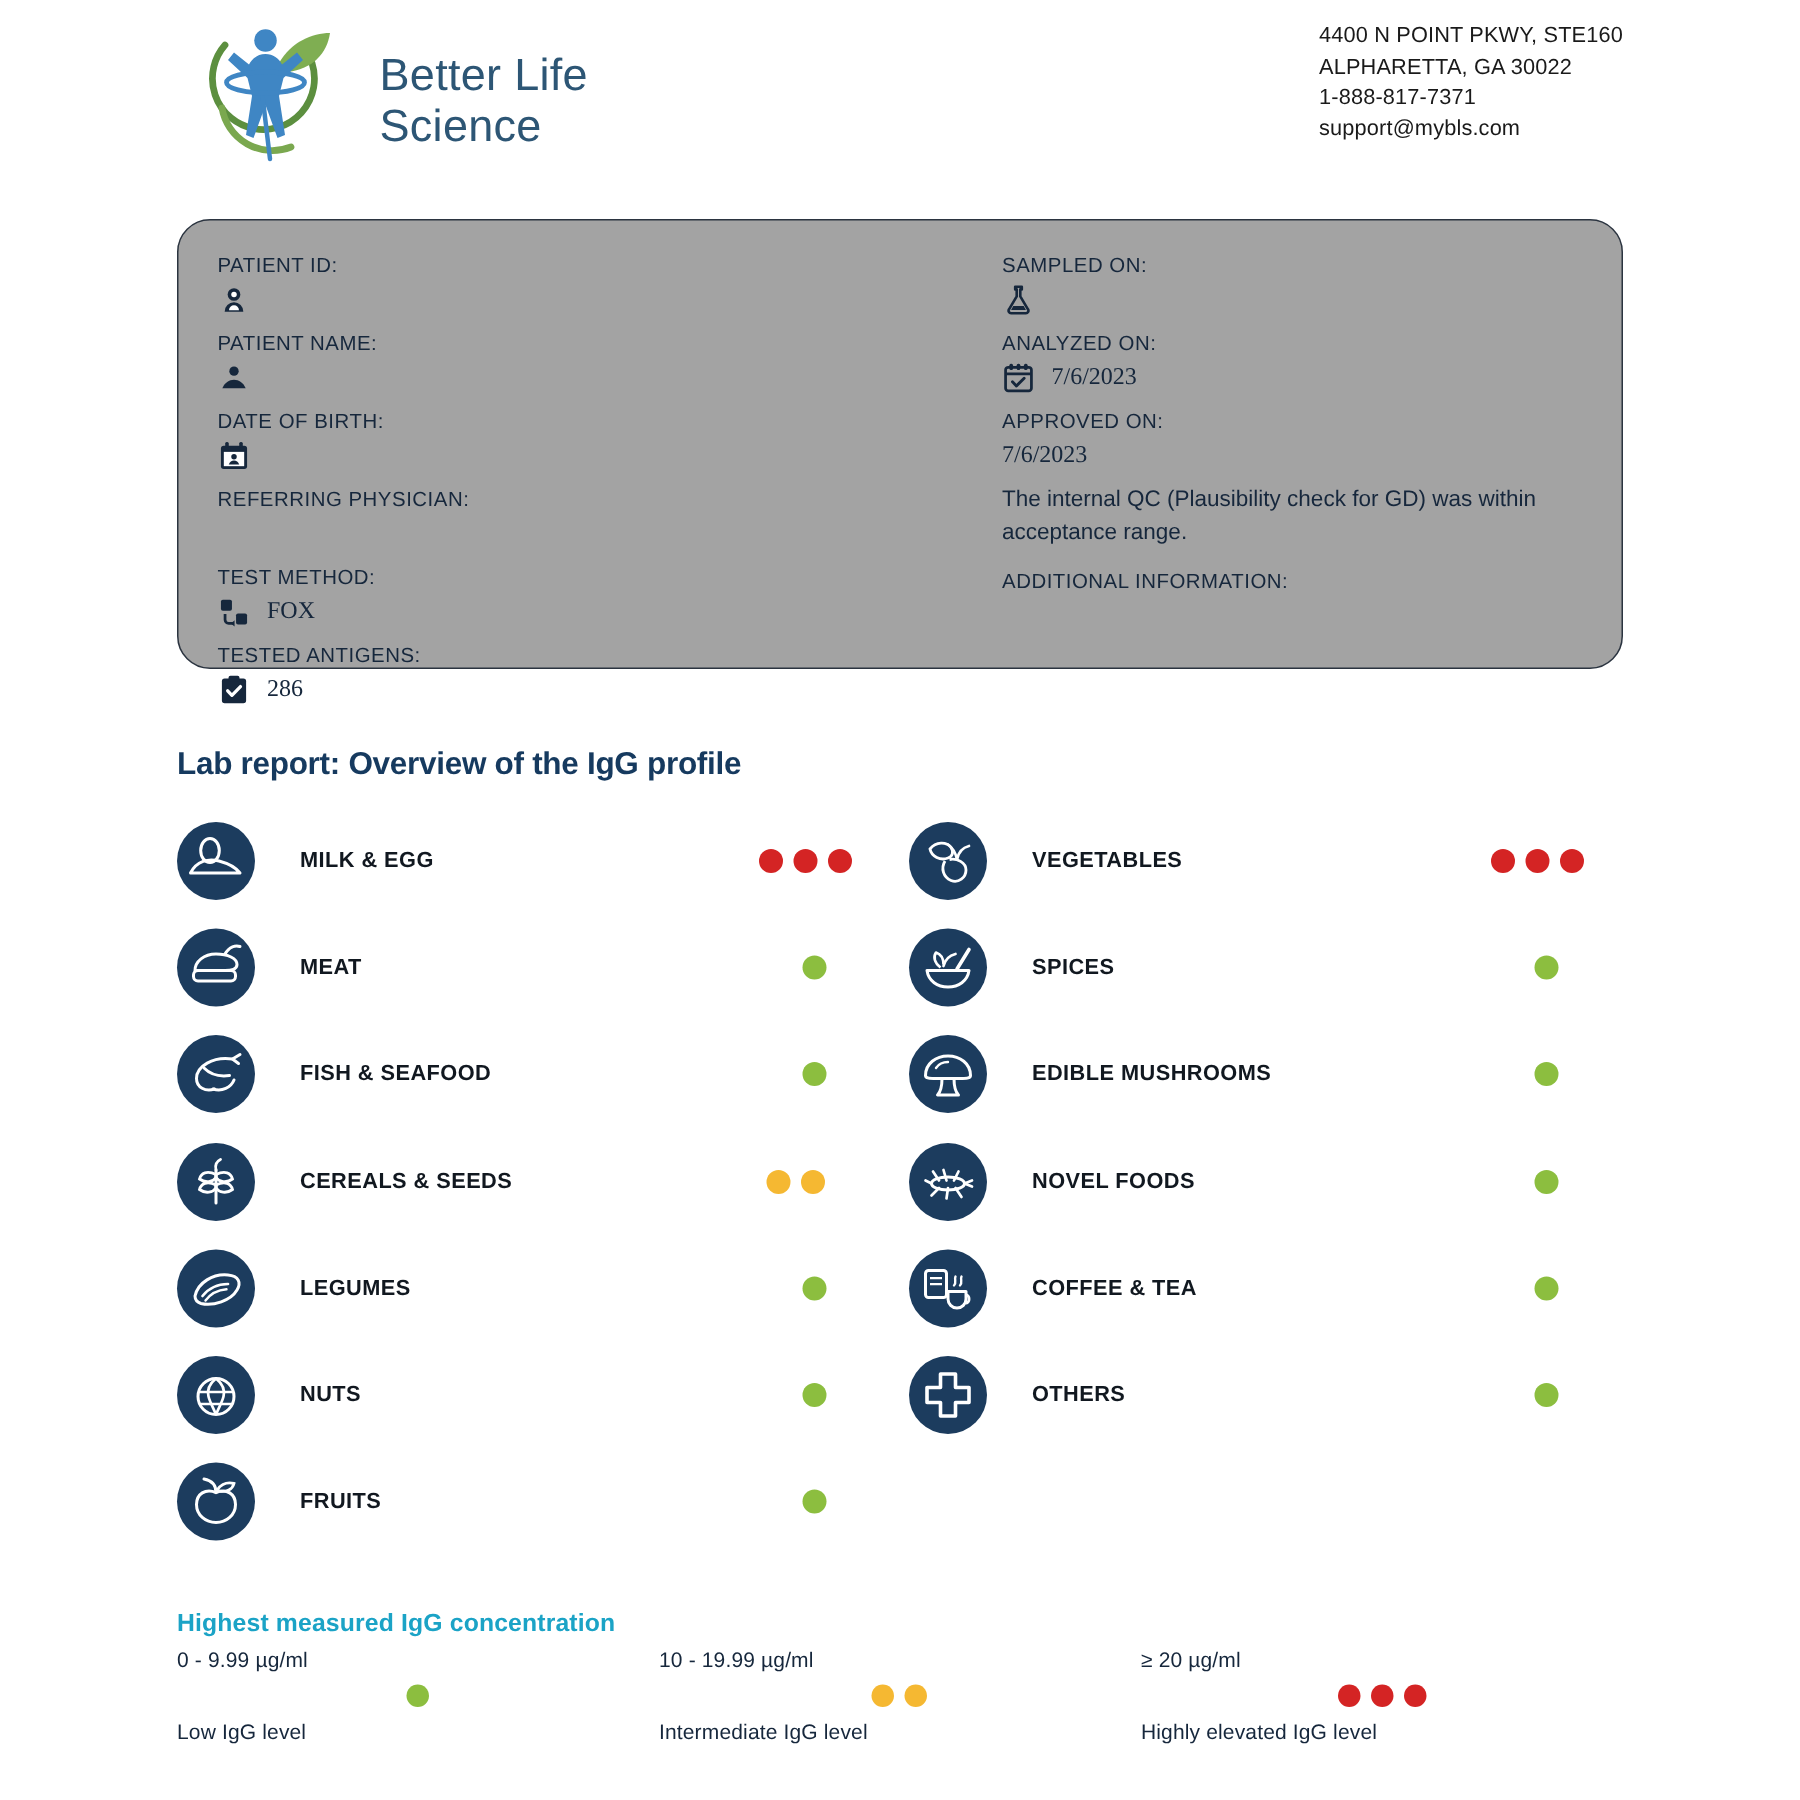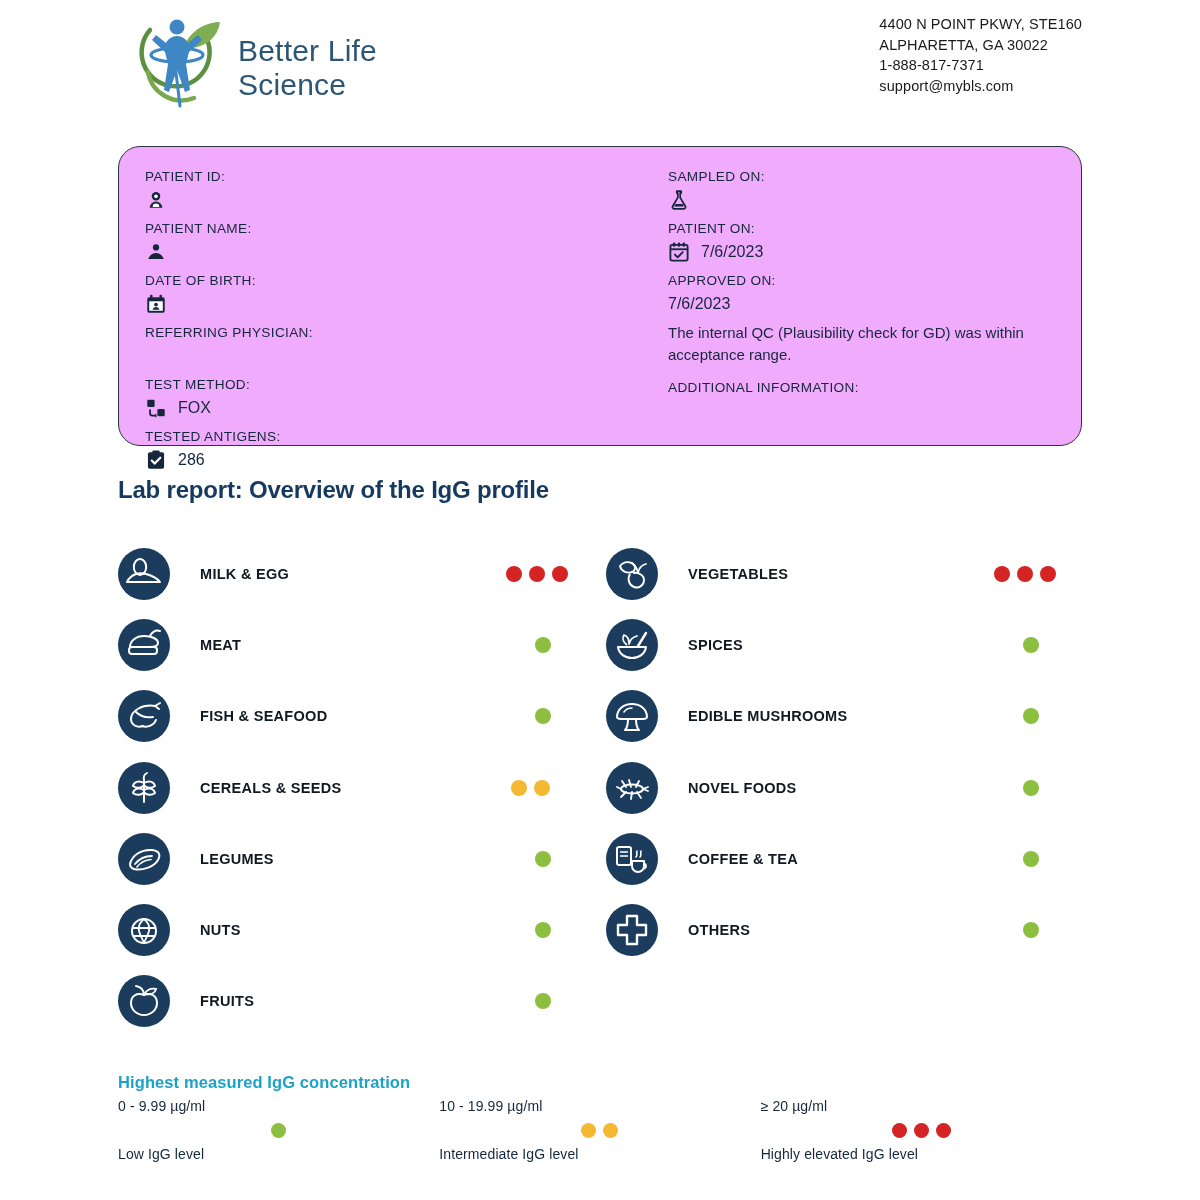--- a/index.html
+++ b/index.html
@@ -13,21 +13,21 @@
   }
 
   
   .header {
     display: flex;
     align-items: flex-start;
     justify-content: space-between;
     padding: 8px 118px 0 128px;
     height: 130px;
   }
-  .logo-wrap { display: flex; align-items: center; gap: 6px; }
+  .logo-wrap { display: flex; align-items: center; gap: 21px; }
   .logo-mark { width: 104px; height: 104px; flex: 0 0 104px; }
   .logo-text {
     font-size: 30px;
     line-height: 1.12;
     color: #2d5675;
     font-weight: 400;
     letter-spacing: .2px;
     padding-top: 16px;
   }
   .contact {
@@ -39,21 +39,21 @@
     letter-spacing: .1px;
   }
 
   
   .patient-box {
     position: absolute;
     left: 118px; top: 146px;
     width: 964px; height: 300px;
     border: 1.4px solid #2b3440;
     border-radius: 22px;
-    background: #f0abfc;
+    background: #a3a3a3;
   }
   .patient-cols {
     display: flex;
     padding: 22px 26px 0 26px;
     height: 100%;
   }
   .pcol { flex: 0 0 50%; }
   .pcol.right { padding-left: 68px; }
 
   .field-label {
@@ -63,40 +63,41 @@
     font-weight: 400;
     margin-top: 8px;
   }
   .field-label:first-child { margin-top: 0; }
   .field-value-row {
     display: flex;
     align-items: center;
     gap: 11px;
     min-height: 26px;
     margin-top: 3px;
+    font-family: Liberation Serif, serif;
   }
   .field-value {
     font-size: 16px;
     color: #16273c;
   }
   .ico { flex: 0 0 auto; display: block; }
 
   .qc-note {
     font-size: 15px;
     line-height: 1.45;
     color: #16273c;
     margin-top: 5px;
     width: 430px;
   }
 
   
   .main-title {
     position: absolute;
-    left: 118px; top: 476px;
-    font-size: 24px;
+    left: 118px; top: 498px;
+    font-size: 21px;
     font-weight: bold;
     color: #163a5f;
     letter-spacing: -.2px;
   }
 
   
   .cat-grid {
     position: absolute;
     left: 118px; top: 538px;
     width: 964px;
@@ -274,21 +275,21 @@
 
       <div class="field-label">SAMPLED ON:</div>
       <div class="field-value-row">
         <svg class="ico" width="22" height="22" viewBox="0 0 24 24">
           <path d="M9.6 2.4h4.8v1.9h-1.1v5.1l5.6 9.4a1.8 1.8 0 0 1-1.5 2.8H6.6a1.8 1.8 0 0 1-1.5-2.8l5.6-9.4V4.3H9.6z" fill="none" stroke="#16273c" stroke-width="1.9" stroke-linejoin="round"></path>
           <path d="M8.2 16.4h7.6l1.6 2.8H6.6z" fill="#16273c"></path>
         </svg>
         <span class="field-value"></span>
       </div>
 
-      <div class="field-label">PATIENT ON:</div>
+      <div class="field-label">ANALYZED ON:</div>
       <div class="field-value-row">
         <svg class="ico" width="22" height="22" viewBox="0 0 24 24">
           <rect x="2.6" y="4.2" width="18.8" height="17.2" rx="2" fill="none" stroke="#16273c" stroke-width="2"></rect>
           <path d="M2.6 9h18.8" stroke="#16273c" stroke-width="2"></path>
           <rect x="5.4" y="1.6" width="2.6" height="4.6" rx="1.1" fill="#16273c"></rect>
           <rect x="10.7" y="1.6" width="2.6" height="4.6" rx="1.1" fill="#16273c"></rect>
           <rect x="16" y="1.6" width="2.6" height="4.6" rx="1.1" fill="#16273c"></rect>
           <path d="M7.6 14.8l2.9 3 5.6-5.6" fill="none" stroke="#16273c" stroke-width="2.1" stroke-linecap="round" stroke-linejoin="round"></path>
         </svg>
         <span class="field-value">7/6/2023</span>

